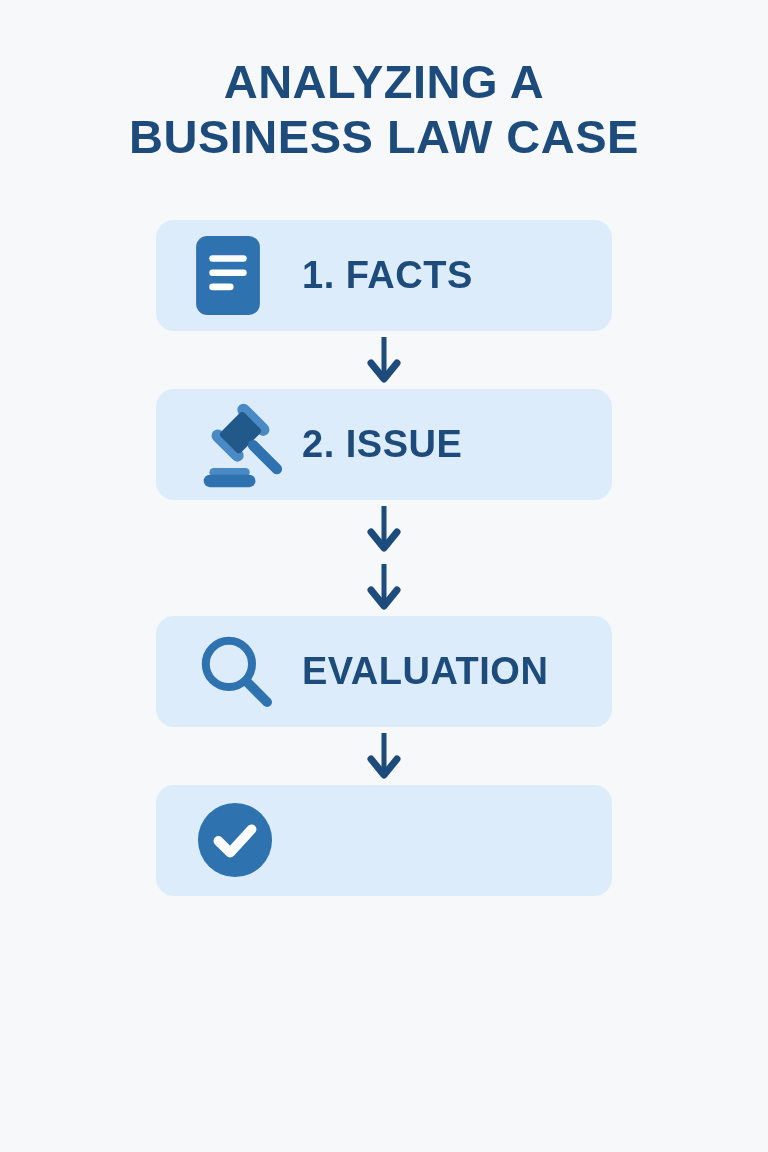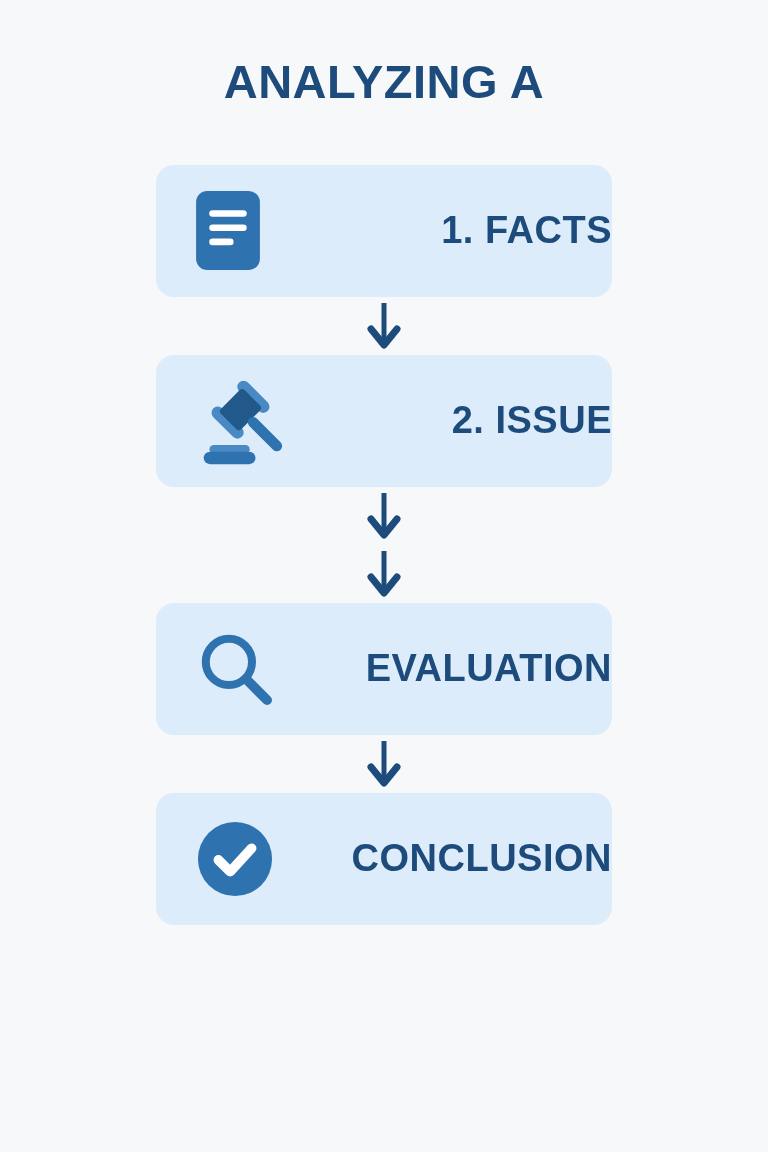--- a/index.html
+++ b/index.html
@@ -30,24 +30,24 @@
     font-weight:bold;
     line-height:1.17;
     text-align:center;
     letter-spacing:0.5px;
   }
   .stack{
     margin-top:55px;
     display:flex;flex-direction:column;align-items:center;
   }
   .card{
-    width:456px;height:132px;
+    width:456px;height:111px;
     background:var(--card-bg);
     border-radius:18px;
-    display:flex;align-items:center;justify-content:space-between;
+    display:flex;align-items:center;
   }
   .icon-wrap{
     width:106px;
     margin-left:40px;
     display:flex;align-items:center;justify-content:flex-start;
     flex-shrink:0;
   }
   .label{
     color:var(--text-navy);
     font-size:38px;
@@ -62,20 +62,21 @@
   .connector svg{display:block;}
   svg{display:block;}
 </style>
 </head>
 <body>
 
 <div class="poster">
 
   <h1 class="title">
     <span>ANALYZING A</span><br>
+    <span>BUSINESS LAW CASE</span>
   </h1>
 
   <div class="stack">
 
     <div class="card">
       <div class="icon-wrap">
         <svg width="64" height="79" viewBox="0 0 63 78" aria-hidden="true">
           <rect x="0" y="0" width="63" height="78" rx="11" fill="var(--icon-blue)"></rect>
           <rect x="13" y="19" width="37" height="6.5" rx="3.25" fill="#ffffff"></rect>
           <rect x="13" y="33" width="37" height="6.5" rx="3.25" fill="#ffffff"></rect>
@@ -140,17 +141,16 @@
       </svg>
     </div>
 
     <div class="card">
       <div class="icon-wrap">
         <svg width="78" height="78" viewBox="0 0 80 80" aria-hidden="true">
           <circle cx="40" cy="40" r="38" fill="var(--icon-blue)"></circle>
           <path d="M23 41 L35 53 L57 29" fill="none" stroke="#ffffff" stroke-width="10" stroke-linecap="round" stroke-linejoin="round"></path>
         </svg>
       </div>
-      <div class="label">CONCLUSION</div>
     </div>
 
   </div>
 </div>
 
 </body></html>

